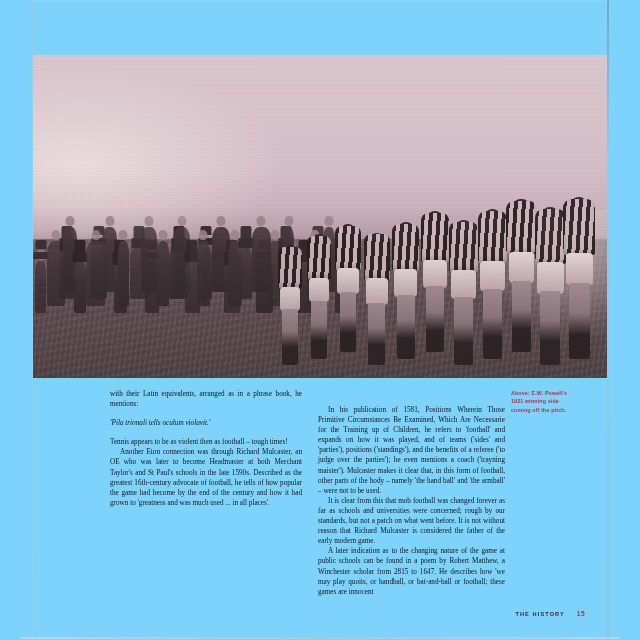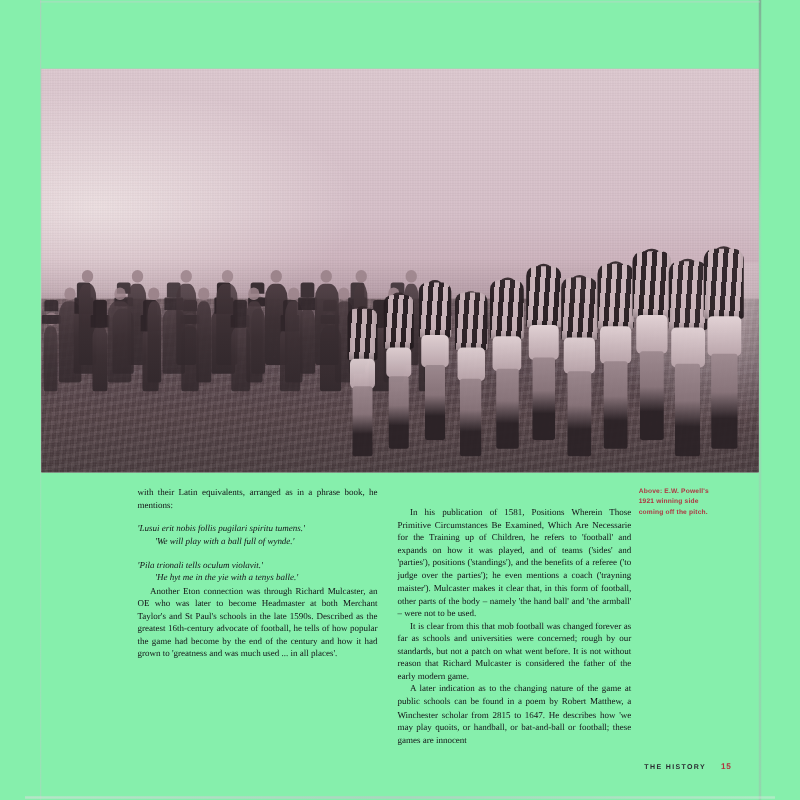--- a/index.html
+++ b/index.html
@@ -14,21 +14,21 @@
     overflow: hidden;
     font-family: "Liberation Serif", serif;
     position: relative;
   }
 
   #page {
     position: absolute;
     left: 0; top: 0;
     width: 640px;
     height: 640px;
-    background: #86efac;
+    background: #7dd3fc;
   }
 
   
   .page-edge-left {
     position: absolute;
     left: 32px; top: 0; width: 1px; height: 640px;
     background: linear-gradient(to bottom, rgba(190,190,196,.55), rgba(215,212,218,.18) 30%, rgba(200,196,205,.35));
   }
   .page-edge-right {
     position: absolute;
@@ -428,27 +428,23 @@
       </div>
 
     <div class="photo-grain"></div>
   </div>
 
   <div id="textblock">
 
     <div class="col" id="col1">
       <p>with their Latin equivalents, arranged as in a phrase book, he mentions:</p>
       <div class="quote">
-        <span>'Lusui erit nobis follis pugilari spiritu tumens.'</span>
-        <span class="l2">'We will play with a ball full of wynde.'</span>
+        <span>'Pila trionali tells oculum violavit.'</span>
       </div>
-      <div class="quote">
-        <span>'Pila trionali tells oculum violavit.'</span>
-        <span class="l2">'He hyt me in the yie with a tenys balle.'</span>
-      </div>
+      <p class="spaced">Tennis appears to be as violent then as football – tough times!</p>
       <p class="indent">Another Eton connection was through Richard Mulcaster, an OE who was later to become Headmaster at both Merchant Taylor's and St Paul's schools in the late 1590s. Described as the greatest 16th-century advocate of football, he tells of how popular the game had become by the end of the century and how it had grown to 'greatness and was much used ... in all places'.</p>
     </div>
 
     <div class="col" id="col2">
       <p class="indent">In his publication of 1581, Positions Wherein Those Primitive Circumstances Be Examined, Which Are Necessarie for the Training up of Children, he refers to 'football' and expands on how it was played, and of teams ('sides' and 'parties'), positions ('standings'), and the benefits of a referee ('to judge over the parties'); he even mentions a coach ('trayning maister'). Mulcaster makes it clear that, in this form of football, other parts of the body – namely 'the hand ball' and 'the armball' – were not to be used.</p>
       <p class="indent">It is clear from this that mob football was changed forever as far as schools and universities were concerned; rough by our standards, but not a patch on what went before. It is not without reason that Richard Mulcaster is considered the father of the early modern game.</p>
       <p class="indent">A later indication as to the changing nature of the game at public schools can be found in a poem by Robert Matthew, a Winchester scholar from 2815 to 1647. He describes how 'we may play quoits, or handball, or bat-and-ball or football; these games are innocent</p>
     </div>
 
   </div>

